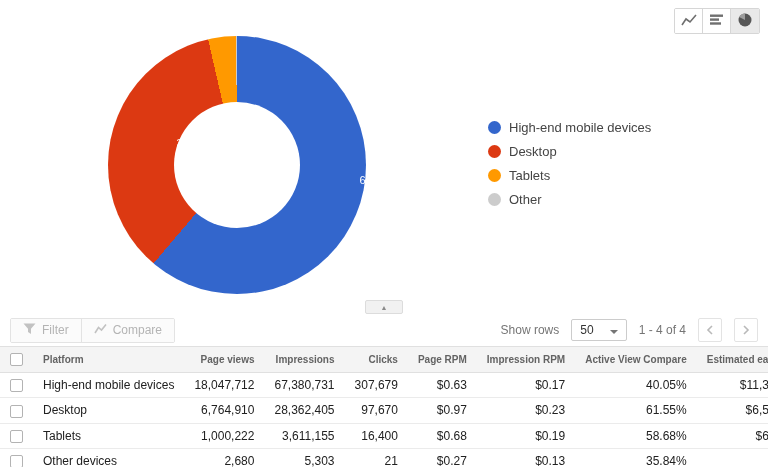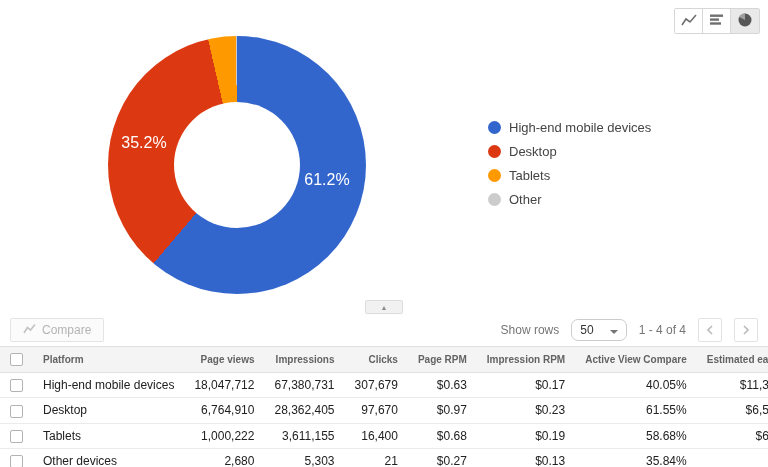--- a/index.html
+++ b/index.html
@@ -27,22 +27,22 @@
   .toggle-btn:last-child { border-right: none; }
   .toggle-btn.active { background: #e9e9e9; }
 
   .donut-wrap { position: absolute; left: 108px; top: 36px; width: 258px; height: 258px; }
   .donut { width: 258px; height: 258px; border-radius: 50%; }
   .donut-hole {
     position: absolute; left: 50%; top: 50%; width: 126px; height: 126px;
     margin: -63px 0 0 -63px; background: #fff; border-radius: 50%;
   }
   .slice-label {
-    position: absolute; color: #fff; font-size: 16px; font-weight: 400;
-    transform: translate(-50%, -50%); pointer-events: none; white-space: nowrap;
+    position: absolute; color: #fff; font-size: 11px; font-weight: 400;
+    transform: translate(-50%, -50%); pointer-events: none; white-space: nowrap; margin-left: 48px;
   }
   .slice-label.blue { left: 219px; top: 144px; }
   .slice-label.red  { left: 36px;  top: 107px; }
 
   .legend { position: absolute; left: 488px; top: 120px; }
   .legend-item { display: flex; align-items: center; margin-bottom: 9px; cursor: pointer; }
   .legend-dot { width: 13px; height: 13px; border-radius: 50%; margin-right: 8px; flex: none; }
   .legend-label { font-size: 13px; color: #444; white-space: nowrap; }
 
   
@@ -58,21 +58,21 @@
   .flat-btn {
     display: flex; align-items: center; gap: 6px; padding: 4px 12px;
     background: #fbfbfb; border: none; font-size: 12px; color: #b4b4b4; cursor: default;
     font-family: inherit;
   }
   .flat-btn + .flat-btn { border-left: 1px solid #e3e3e3; }
 
   .toolbar-right { margin-left: auto; display: flex; align-items: center; gap: 12px; }
   .show-rows-label, .range-label { font-size: 12px; color: #757575; white-space: nowrap; }
   .rows-select {
-    display: flex; align-items: center; gap: 16px; border: 1px solid #ccc; border-radius: 7px;
+    display: flex; align-items: center; gap: 16px; border: 1px solid #ccc; border-radius: 2px;
     padding: 3px 8px; font-size: 12px; color: #333; background: #fff; cursor: pointer;
   }
   .pager-btn {
     width: 24px; height: 24px; display: flex; align-items: center; justify-content: center;
     background: #fff; border: 1px solid #e3e3e3; border-radius: 2px; cursor: pointer; padding: 0;
   }
 
   
   table { width: 768px; border-collapse: collapse; table-layout: auto; }
   thead th {
@@ -150,20 +150,28 @@
   </div>
 
 </div>
 
 <div class="collapse-row">
   <button class="collapse-btn">▲</button>
 </div>
 
 <div class="toolbar">
   <div class="btn-group">
+    <button class="flat-btn">
+      <span>
+        <svg width="13" height="12" viewBox="0 0 13 12">
+            <path d="M0.5 0.5 H12.5 L8 5.8 V11 L5 9 V5.8 Z" fill="#c2c2c2"></path>
+          </svg>
+      </span>
+      <span>Filter</span>
+    </button>
     <button class="flat-btn">
       <span>
         <svg width="13" height="11" viewBox="0 0 13 11">
             <polyline points="1,10 4.5,4.5 7.5,7 12,1.5" stroke="#c2c2c2" stroke-width="1.6" fill="none"></polyline>
           </svg>
       </span>
       <span>Compare</span>
     </button>
   </div>
 

